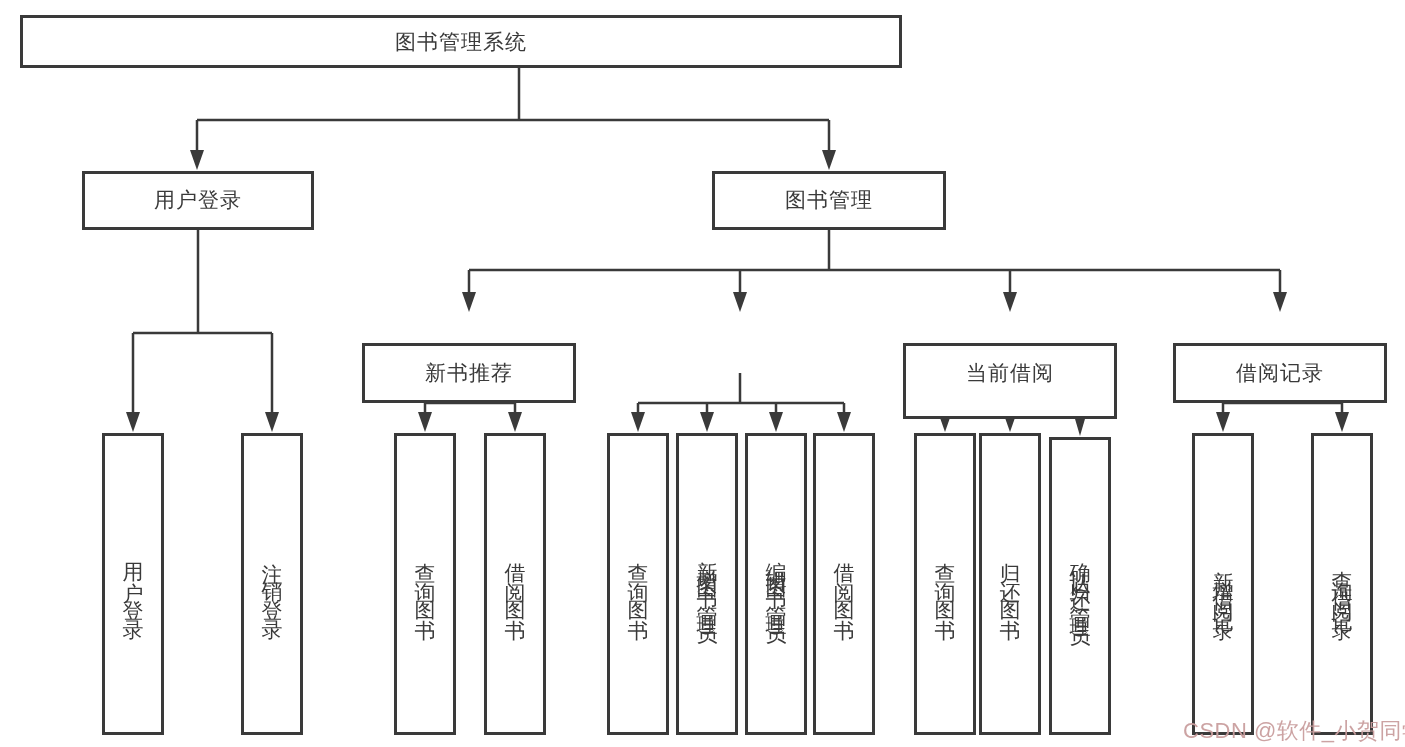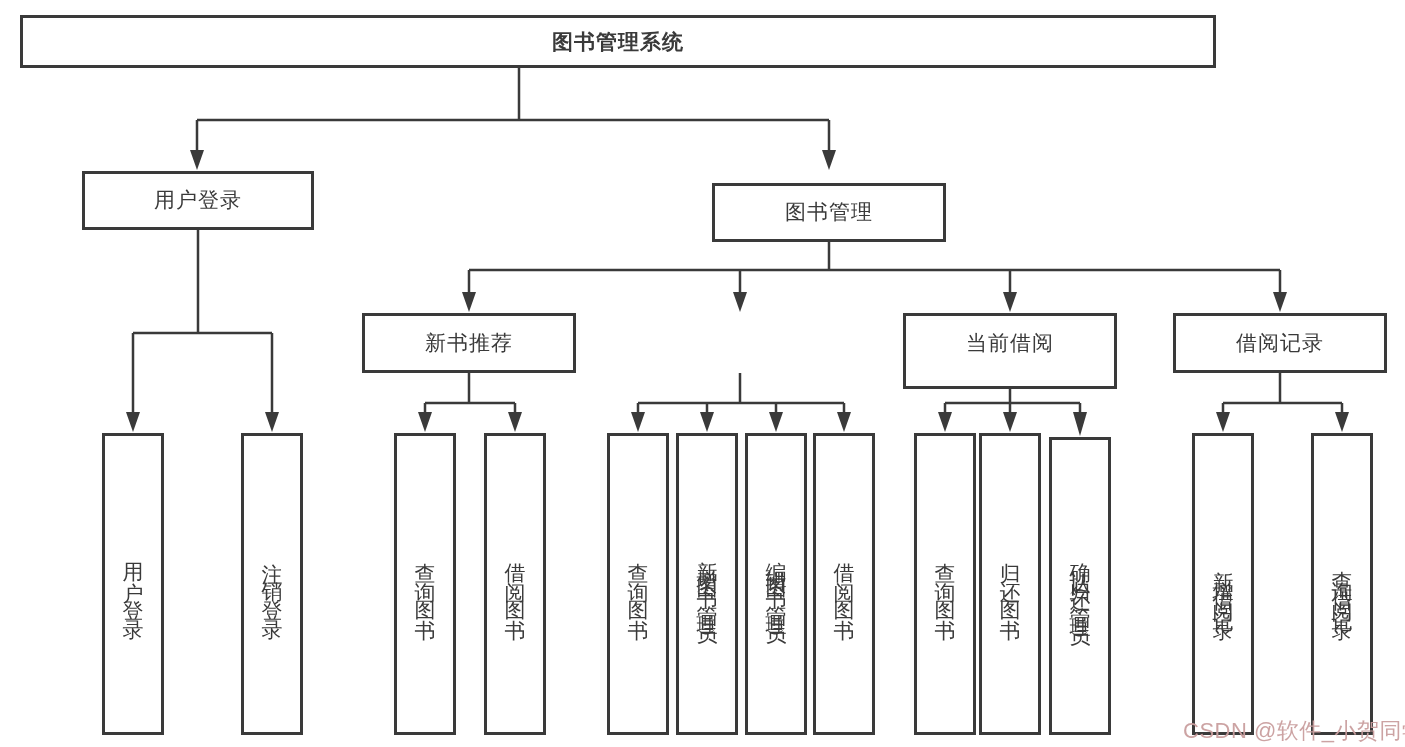--- a/index.html
+++ b/index.html
@@ -27,21 +27,21 @@
     border: 3px solid #3a3a3a;
     background: #ffffff;
     text-align: center;
     font-size: 21px;
     letter-spacing: 1px;
     white-space: nowrap;
     overflow: hidden;
   }
   .hbox-root { line-height: 47px; }
   .hbox-l2   { line-height: 52px; }
-  .hbox-l3   { line-height: 53px; }
+  .hbox-l3   { line-height: 53px; margin-top: 30px; }
   .vbox {
     writing-mode: vertical-rl;
     text-orientation: mixed;
     line-height: 56px;
     text-align: center;
     font-size: 21px;
   }
   .sp-loose { letter-spacing: 19px; }
   .sp-mid   { letter-spacing: 10px; }
   .sp-tight { letter-spacing: 9px; }
@@ -94,24 +94,24 @@
       <polygon points="769,412 783,412 776,432"></polygon>
       <polygon points="837,412 851,412 844,432"></polygon>
       <polygon points="938,412 952,412 945,432"></polygon>
       <polygon points="1003,412 1017,412 1010,432"></polygon>
       <polygon points="1073,412 1087,412 1080,436"></polygon>
       <polygon points="1216,412 1230,412 1223,432"></polygon>
       <polygon points="1335,412 1349,412 1342,432"></polygon>
     </g>
   </svg>
 
-  <div class="node hbox-root" style="left:20px; top:15px; width:1196px; height:53px;font-weight:bold;">图书管理系统</div>
+  <div class="node hbox-root" style="left:20px; top:15px; width:882px; height:53px;">图书管理系统</div>
 
   <div class="node hbox-l2" style="left:82px; top:171px; width:232px; height:59px;">用户登录</div>
-  <div class="node hbox-l2" style="left:712px; top:183px; width:234px; height:59px;">图书管理</div>
+  <div class="node hbox-l2" style="left:712px; top:171px; width:234px; height:59px;">图书管理</div>
 
   <div class="node hbox-l3" style="left:362px; top:313px; width:214px; height:60px;">新书推荐</div>
   <div class="node hbox-l3" style="left:903px; top:313px; width:214px; height:76px;">当前借阅</div>
   <div class="node hbox-l3" style="left:1173px; top:313px; width:214px; height:60px;">借阅记录</div>
 
   <div class="node vbox sp-loose" style="left:102px; top:433px; width:62px; height:302px;">用户登录</div>
   <div class="node vbox sp-loose" style="left:241px; top:433px; width:62px; height:302px;">注销登录</div>
 
   <div class="node vbox sp-loose" style="left:394px; top:433px; width:62px; height:302px;">查询图书</div>
   <div class="node vbox sp-loose" style="left:484px; top:433px; width:62px; height:302px;">借阅图书</div>

